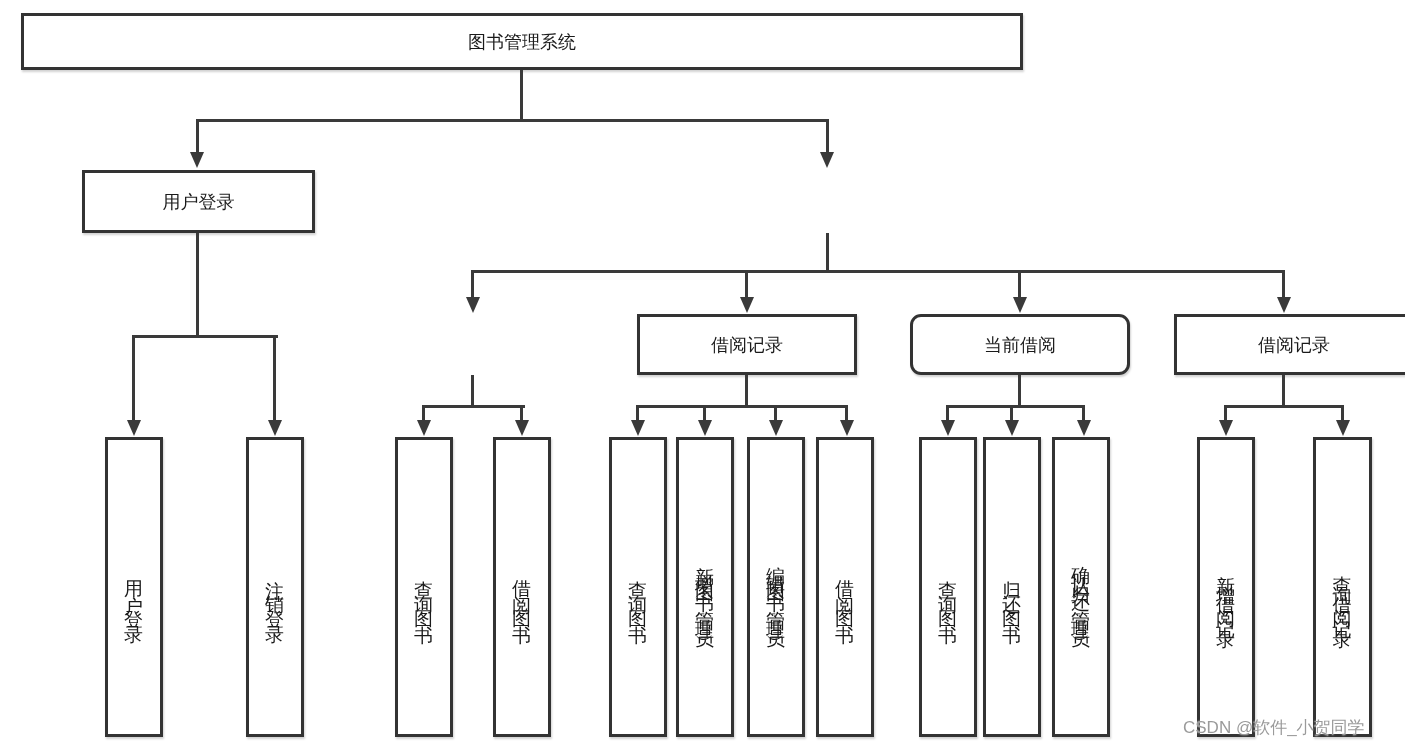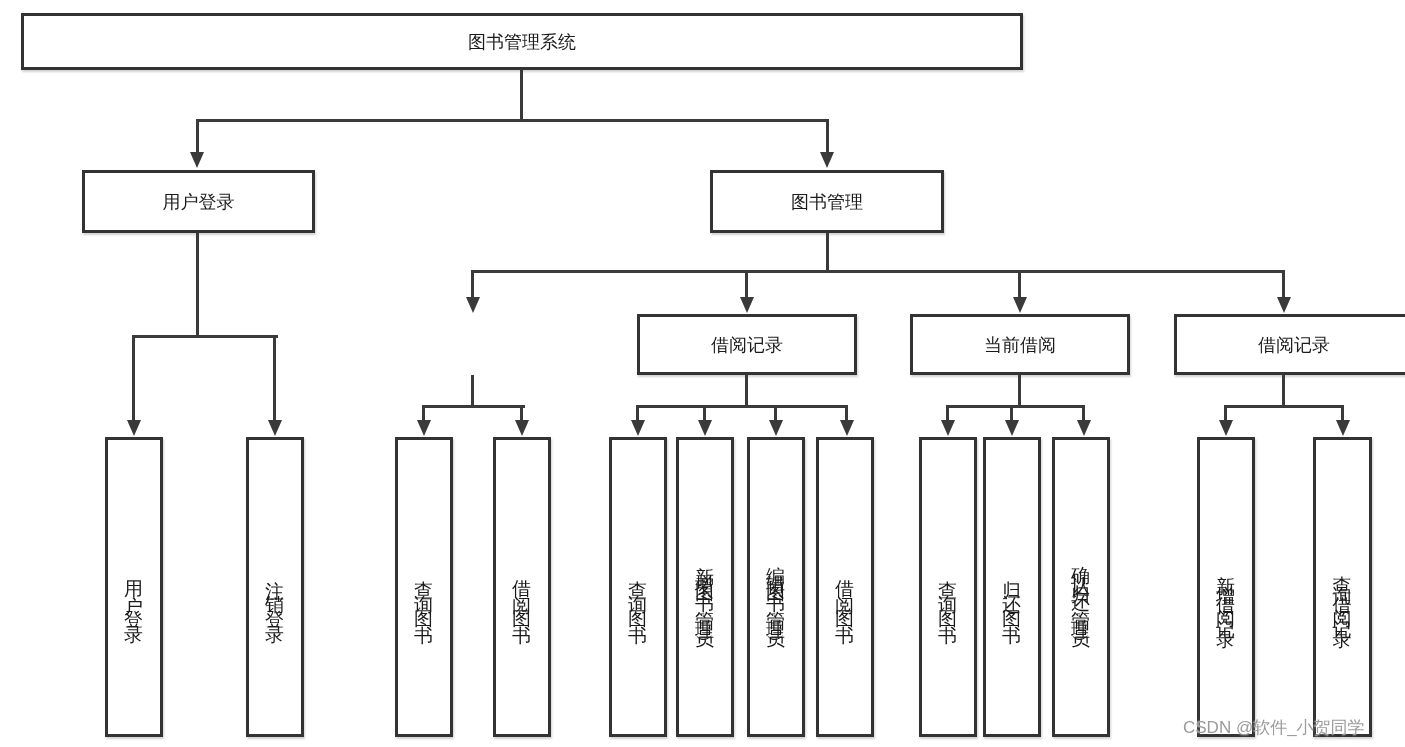--- a/index.html
+++ b/index.html
@@ -63,23 +63,20 @@
   <div class="ln v" style="left:520px;top:70px;height:50px;"></div>
   <div class="ln h" style="left:196px;top:119px;width:633px;"></div>
   <div class="ln v" style="left:196px;top:119px;height:34px;"></div>
   <div class="ah" style="left:190px;top:152px;"></div>
   <div class="ln v" style="left:826px;top:119px;height:34px;"></div>
   <div class="ah" style="left:820px;top:152px;"></div>
 
   <div class="box" style="left:82px;top:170px;width:233px;height:63px;">
     <span>用户登录</span>
   </div>
-  <div class="box" style="left:710px;top:170px;width:234px;height:63px;">
-    <span>图书管理</span>
-  </div>
 
   <div class="ln v" style="left:196px;top:233px;height:102px;"></div>
   <div class="ln h" style="left:132px;top:335px;width:146px;"></div>
   <div class="ln v" style="left:132px;top:335px;height:86px;"></div>
   <div class="ah" style="left:127px;top:420px;"></div>
   <div class="ln v" style="left:273px;top:335px;height:86px;"></div>
   <div class="ah" style="left:268px;top:420px;"></div>
 
   <div class="ln v" style="left:826px;top:233px;height:38px;"></div>
   <div class="ln h" style="left:471px;top:270px;width:814px;"></div>
@@ -88,21 +85,21 @@
   <div class="ln v" style="left:745px;top:270px;height:28px;"></div>
   <div class="ah" style="left:740px;top:297px;"></div>
   <div class="ln v" style="left:1018px;top:270px;height:28px;"></div>
   <div class="ah" style="left:1013px;top:297px;"></div>
   <div class="ln v" style="left:1282px;top:270px;height:28px;"></div>
   <div class="ah" style="left:1277px;top:297px;"></div>
 
   <div class="box" style="left:637px;top:314px;width:220px;height:61px;">
     <span>借阅记录</span>
   </div>
-  <div class="box" style="left:910px;top:314px;width:220px;height:61px;">
+  <div class="box" style="left:910px;top:314px;width:220px;height:61px;border-radius:11px;">
     <span>当前借阅</span>
   </div>
   <div class="box" style="left:1174px;top:314px;width:240px;height:61px;">
     <span>借阅记录</span>
   </div>
 
   <div class="ln v" style="left:471px;top:375px;height:33px;"></div>
   <div class="ln h" style="left:422px;top:405px;width:103px;"></div>
   <div class="ln v" style="left:422px;top:405px;height:16px;"></div>
   <div class="ah" style="left:417px;top:420px;"></div>

